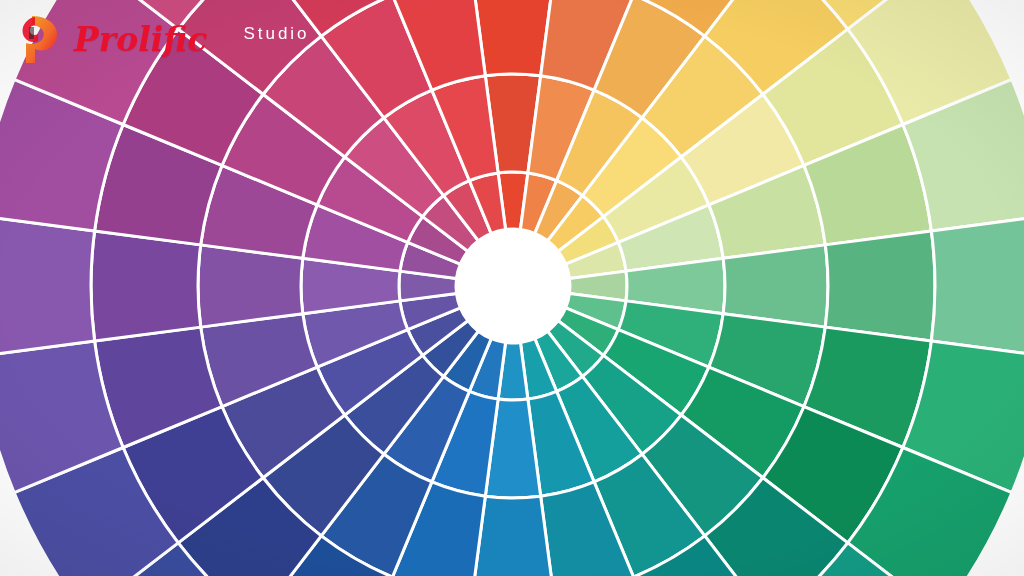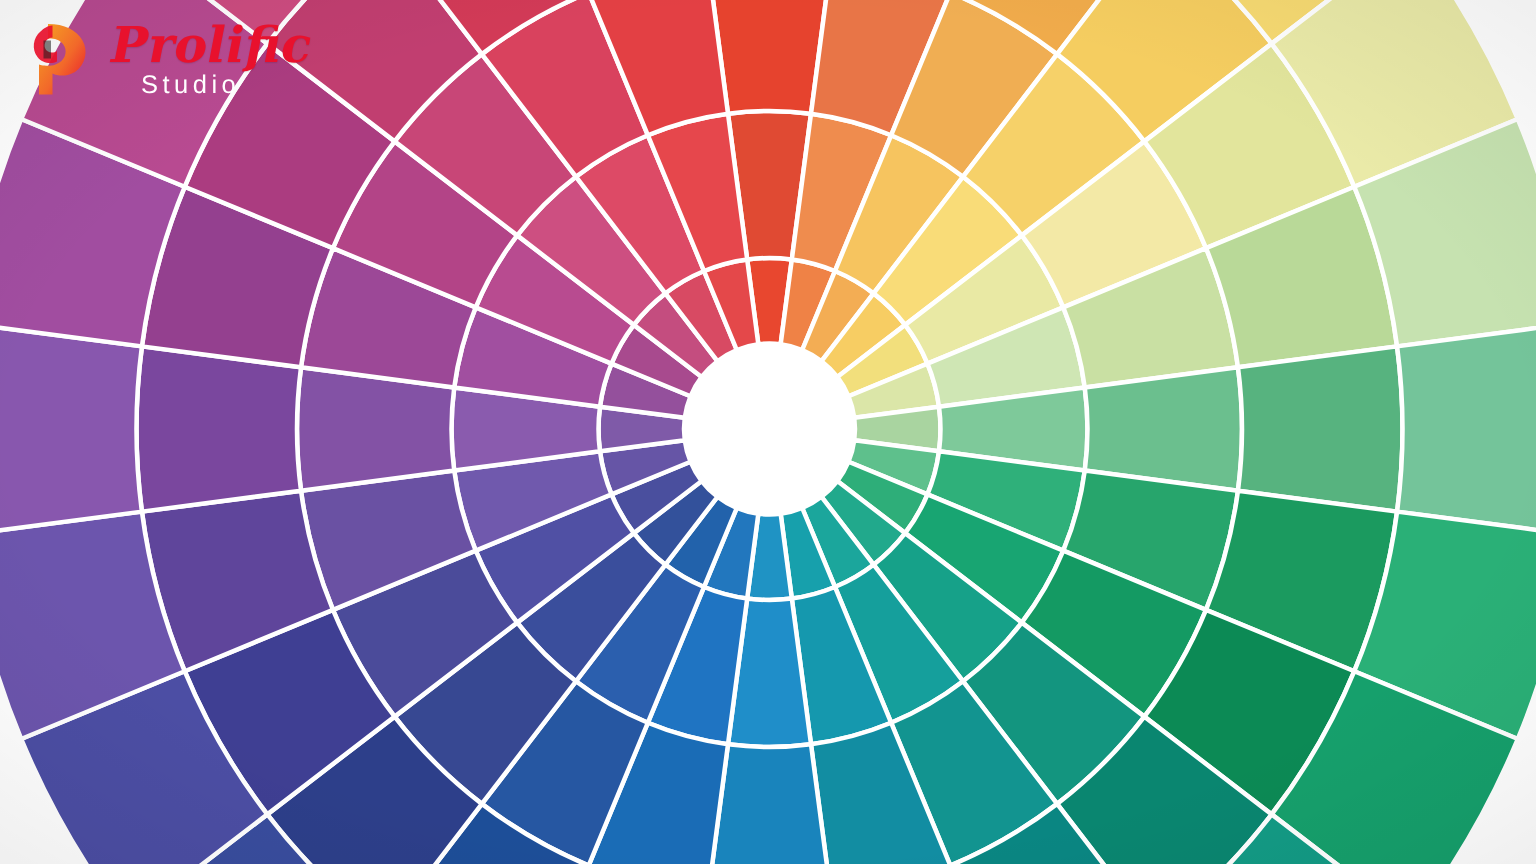--- a/index.html
+++ b/index.html
@@ -53,42 +53,41 @@
     gap: 8px;
     pointer-events: auto;
   }
   #logo-mark {
     width: 46px;
     height: 52px;
     flex: 0 0 auto;
   }
   #logo-text {
     display: flex;
-    flex-direction: column;
     justify-content: center;
     line-height: 1;
   }
   #logo-word {
     font-family: "DejaVu Serif", serif;
     font-style: italic;
     font-weight: bold;
     font-size: 33px;
     color: #e8112d;
     letter-spacing: 0px;
     text-shadow: 0 1px 1px rgba(0,0,0,0.12);
     margin-left: 2px;
   }
   #logo-sub {
     font-family: "Liberation Sans", sans-serif;
     font-weight: 300;
     font-size: 17px;
     color: #ffffff;
     letter-spacing: 3px;
     margin-top: 2px;
-    margin-left: 22px;
+    margin-left: 36px;
   }
 </style>
 </head>
 <body>
 
 <div id="stage">
 
   <svg id="wheel-svg" viewBox="0 0 1024 576" xmlns="http://www.w3.org/2000/svg">
     <defs>
       <radialGradient id="vig" cx="50%" cy="50%" r="70%">

